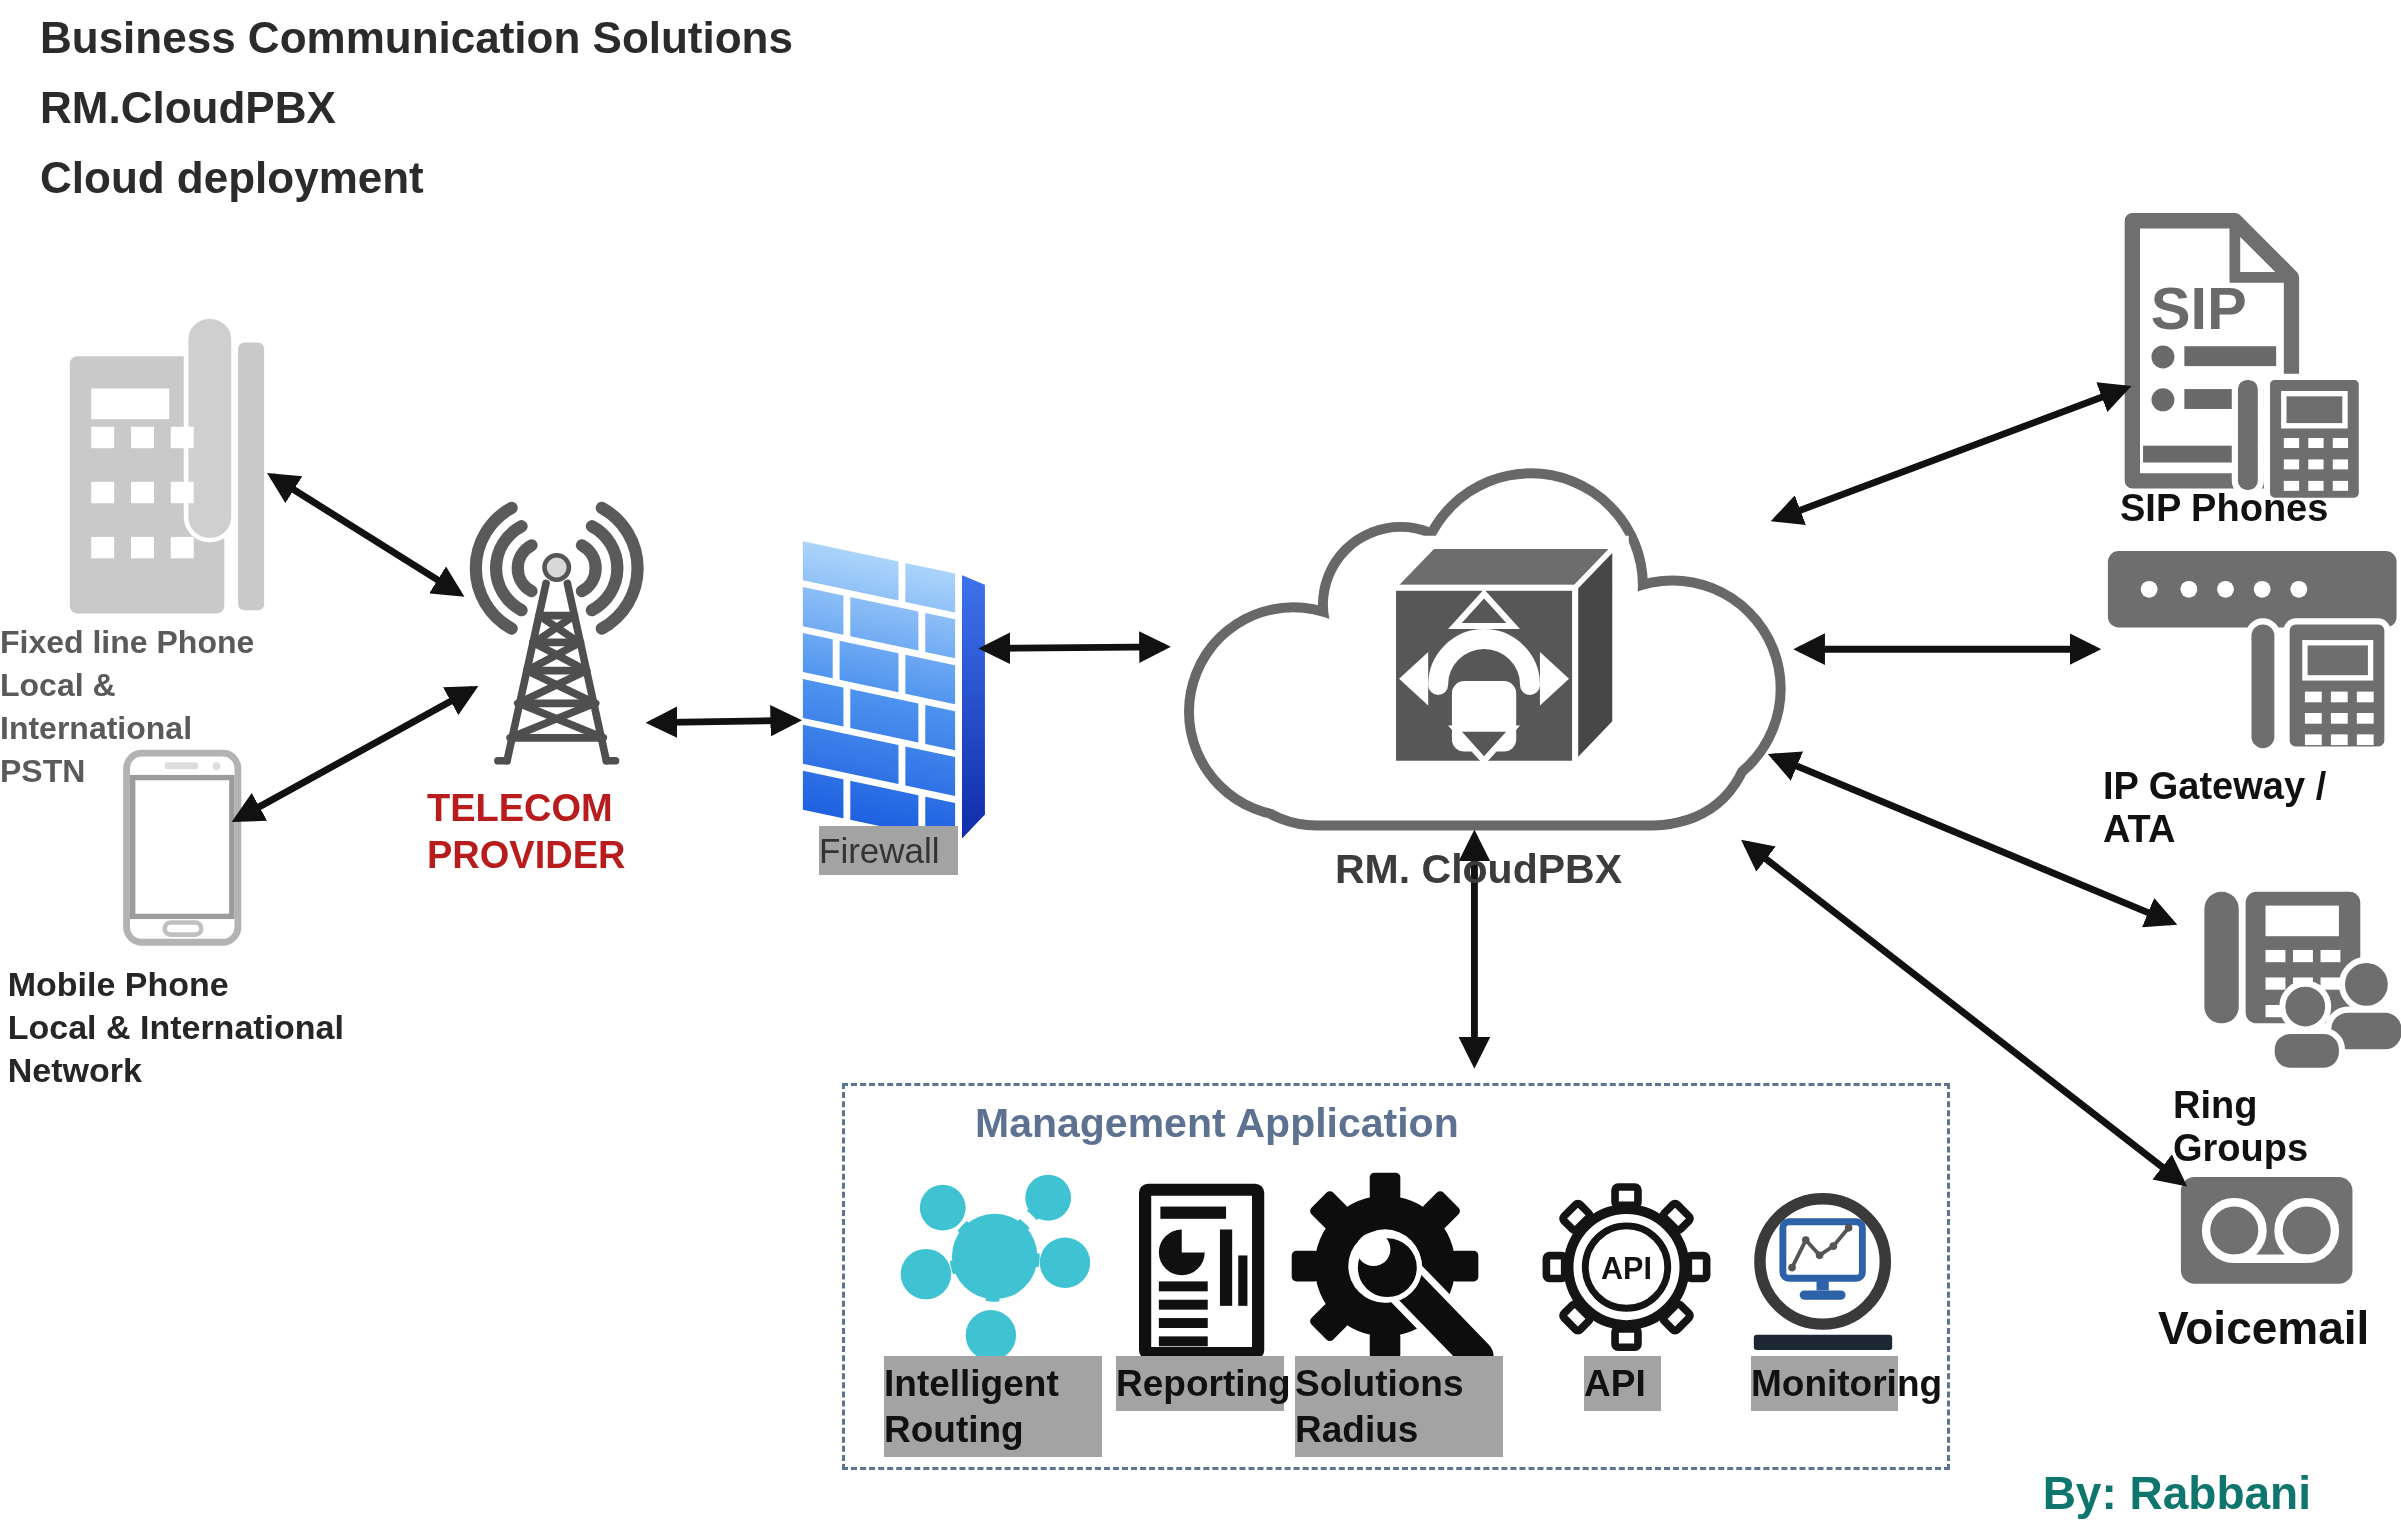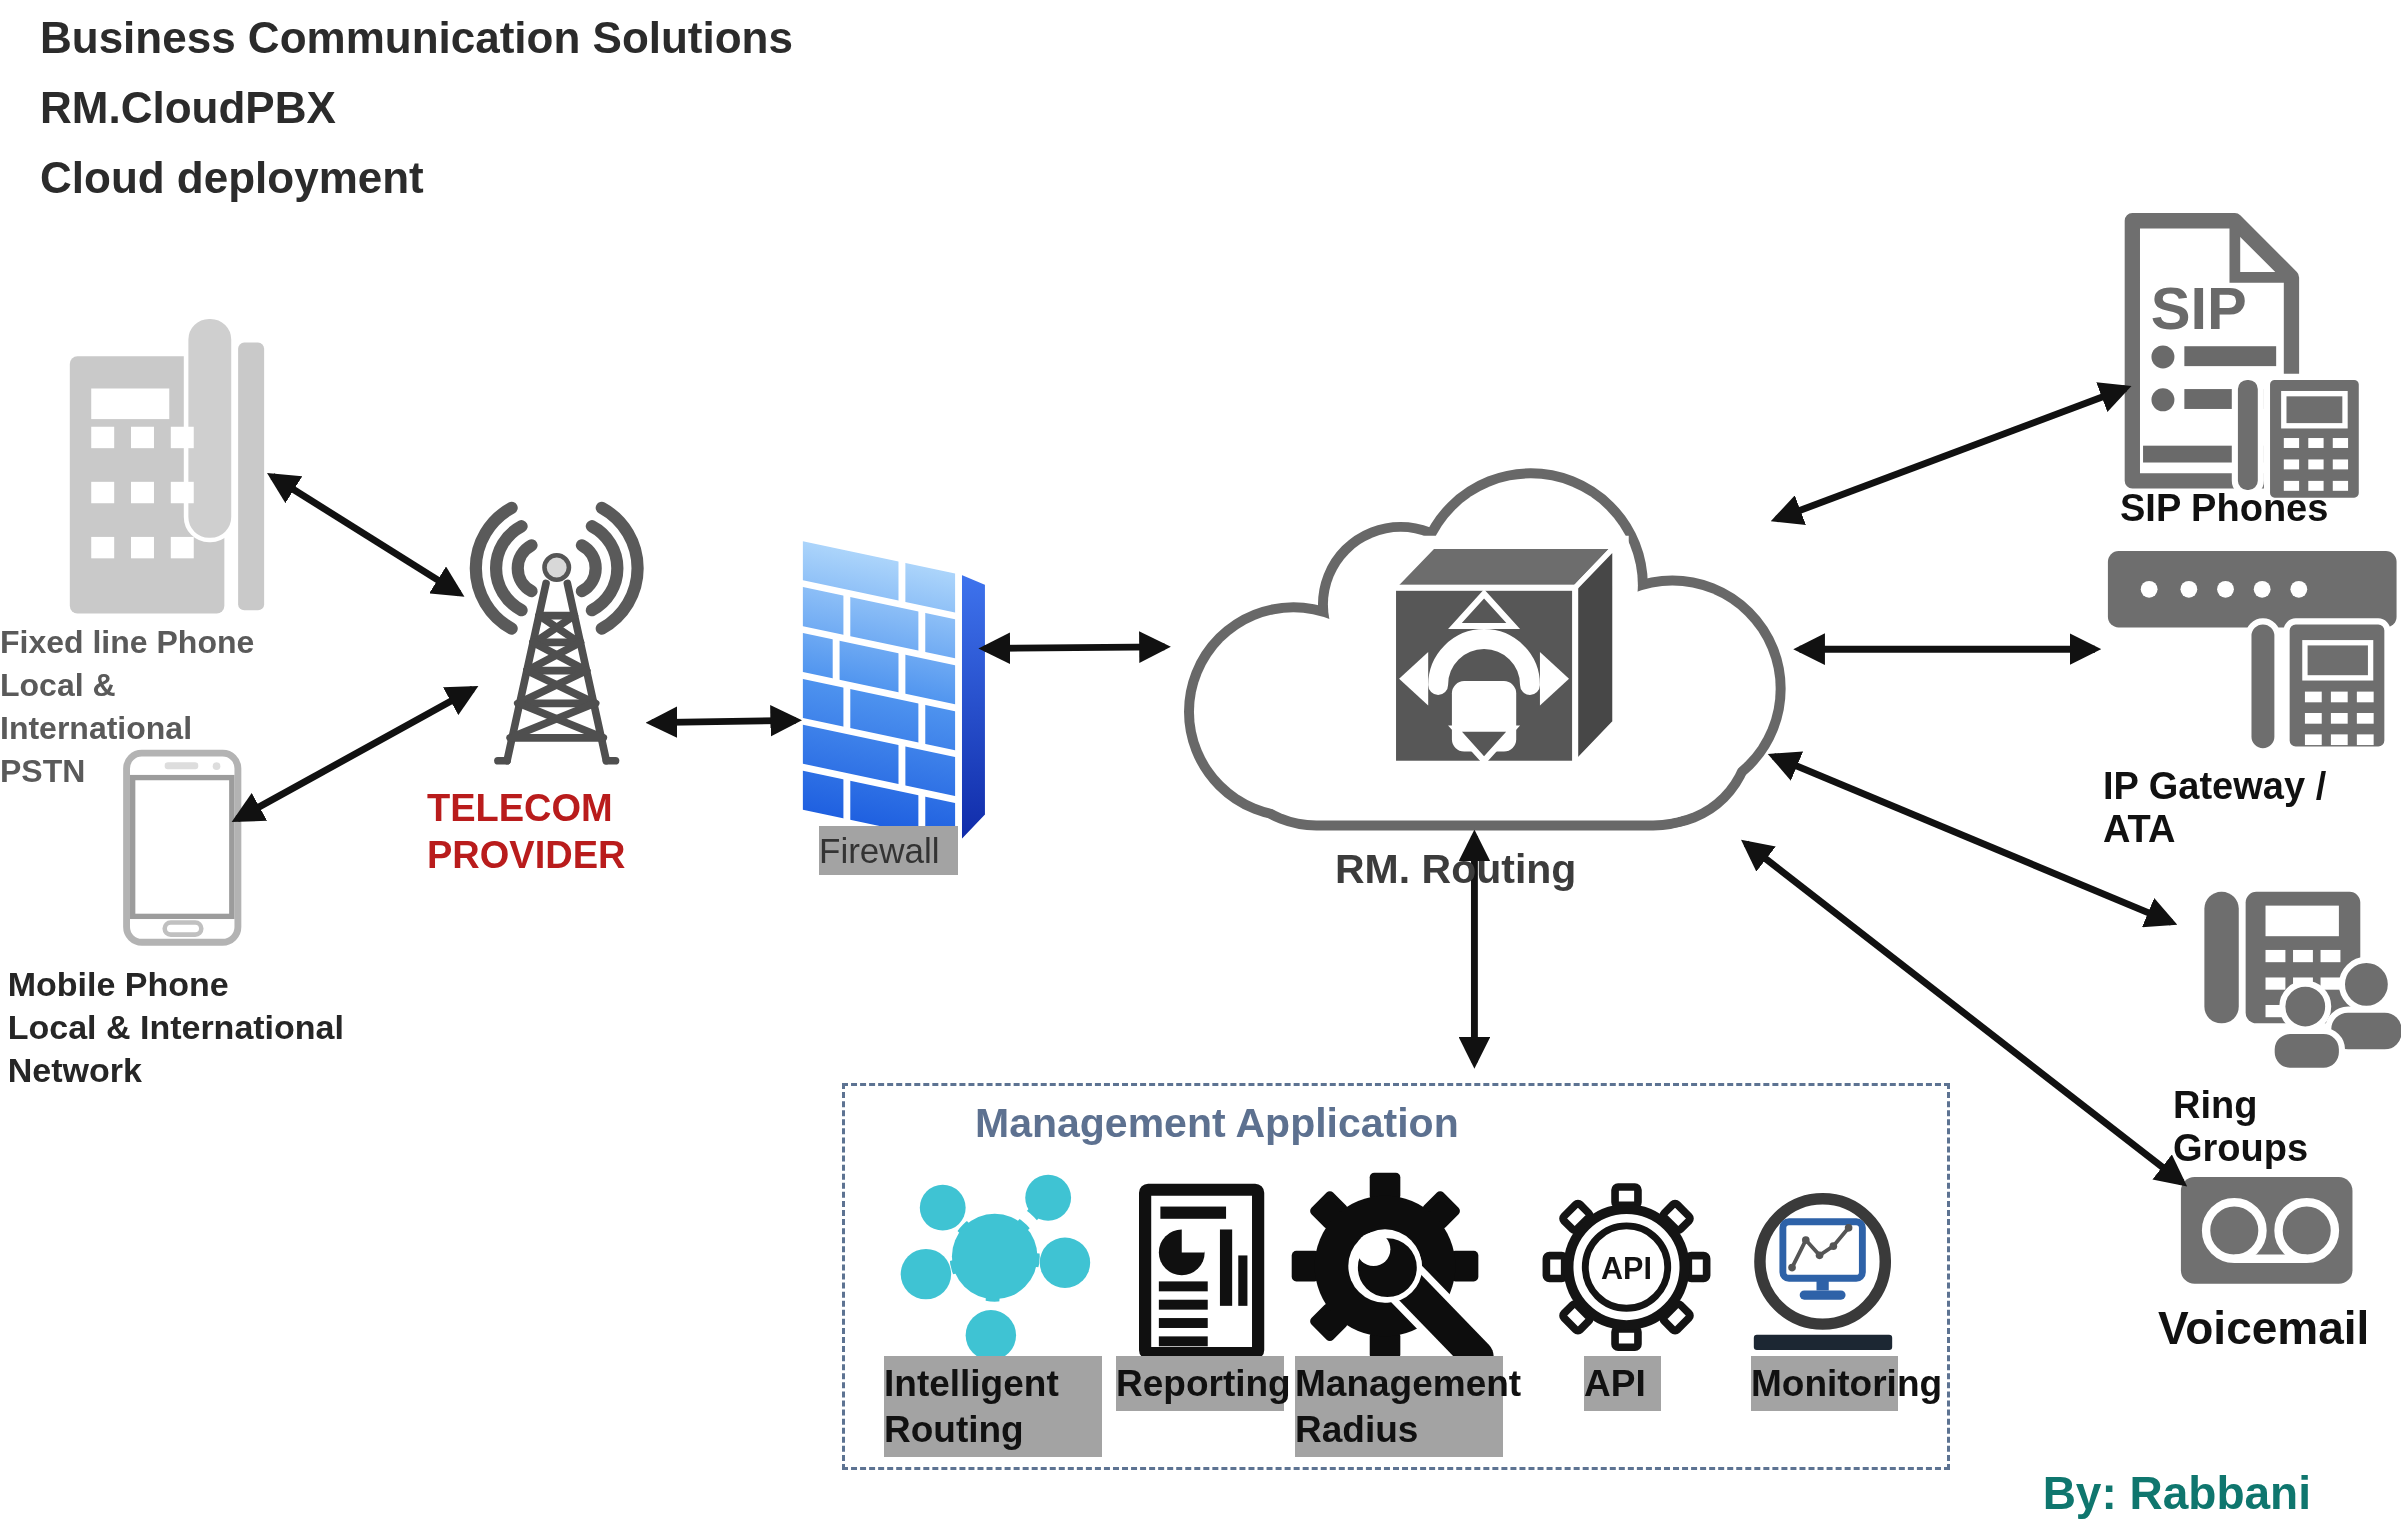--- a/index.html
+++ b/index.html
@@ -150,21 +150,21 @@
       <polygon points="528,168 580,114 580,344 528,398" fill="#474747" stroke="#ffffff" stroke-width="7"></polygon>
       <rect x="290" y="168" width="238" height="230" fill="#575757" stroke="#ffffff" stroke-width="8"></rect>
       <path d="M349,295 A60,60 0 1 1 469,295" fill="none" stroke="#ffffff" stroke-width="26" stroke-linecap="round"></path>
       <rect x="367" y="290" width="84" height="92" rx="16" fill="#ffffff"></rect>
       <polygon points="336,252 336,322 298,287" fill="#ffffff"></polygon>
       <polygon points="482,252 482,322 520,287" fill="#ffffff"></polygon>
       <polygon points="371,218 447,218 409,176" fill="#575757" stroke="#ffffff" stroke-width="8"></polygon>
       <polygon points="371,352 447,352 409,394" fill="#575757" stroke="#ffffff" stroke-width="8"></polygon>
     </g>
   </svg>
-  <div class="label" style="left:1335px;top:846px;width:291px;font-size:41px;font-weight:700;color:#3c3c3c">RM. Routing</div>
+  <div class="label" style="left:1335px;top:846px;width:291px;font-size:41px;font-weight:700;color:#3c3c3c">RM. CloudPBX</div>
 
   <svg class="abs" style="left:2120px;top:207px" width="245" height="306" viewBox="0 0 320 400">
     <path d="M16,18 H150 L224,92 V358 H16 Z" fill="#ffffff" stroke="#6f6f6f" stroke-width="20" stroke-linejoin="round"></path>
     <path d="M150,18 V92 H224" fill="none" stroke="#6f6f6f" stroke-width="14"></path>
     <text x="40" y="160" font-size="78" font-weight="700" fill="#6a6a6a">SIP</text>
     <g fill="#6a6a6a">
       <circle cx="56" cy="196" r="15"></circle>
         <rect x="84" y="182" width="120" height="26"></rect>
       <circle cx="56" cy="252" r="15"></circle>
         <rect x="84" y="238" width="120" height="26"></rect>
@@ -333,21 +333,21 @@
         <circle cx="126" cy="56" r="5"></circle>
       </g>
     <rect x="84" y="122" width="16" height="16" fill="#2e62a8"></rect>
     <rect x="62" y="138" width="60" height="12" rx="6" fill="#2e62a8"></rect>
     <rect x="2" y="196" width="181" height="20" rx="4" fill="#1c2733"></rect>
   </svg>
 
   <div class="label chip" style="left:884px;top:1356px;width:218px;font-size:37px;font-weight:700;line-height:46px;color:#111111;padding:4.6px 0">Intelligent
 Routing</div>
   <div class="label chip" style="left:1116px;top:1356px;width:168px;font-size:37px;font-weight:700;line-height:46px;color:#111111;padding:4.6px 0">Reporting</div>
-  <div class="label chip" style="left:1295px;top:1356px;width:208px;font-size:37px;font-weight:700;line-height:46px;color:#111111;padding:4.6px 0">Management
+  <div class="label chip" style="left:1295px;top:1356px;width:208px;font-size:37px;font-weight:700;line-height:46px;color:#111111;padding:4.6px 0">Solutions
 Radius</div>
   <div class="label chip" style="left:1584px;top:1356px;width:77px;font-size:37px;font-weight:700;line-height:46px;color:#111111;padding:4.6px 0">API</div>
   <div class="label chip" style="left:1751px;top:1356px;width:147px;font-size:37px;font-weight:700;line-height:46px;color:#111111;padding:4.6px 0">Monitoring</div>
 
   <div id="byline" class="abs">By: Rabbani</div>
 
   <svg id="arrows" width="2401" height="1531" viewBox="0 0 3138 2000">
     <defs>
       <marker id="ah" viewBox="0 0 10 10" refX="8" refY="5" markerWidth="4.6" markerHeight="4.6" orient="auto-start-reverse">
         <path d="M0,0 L10,5 L0,10 z" fill="#111111"></path>

